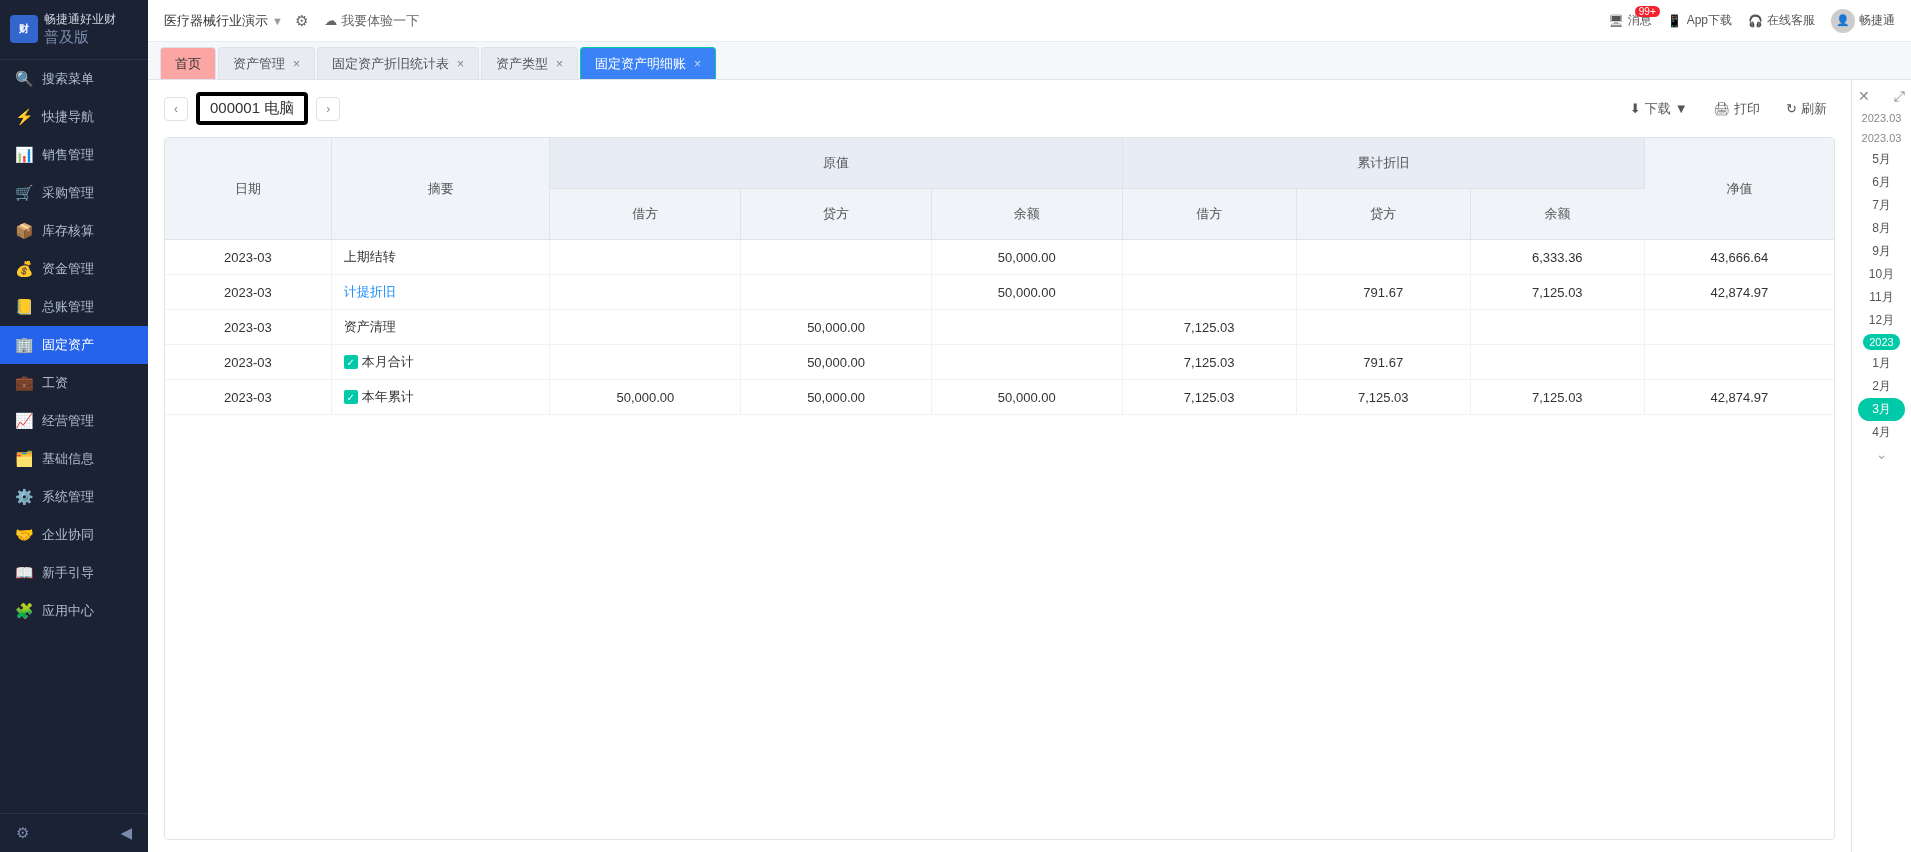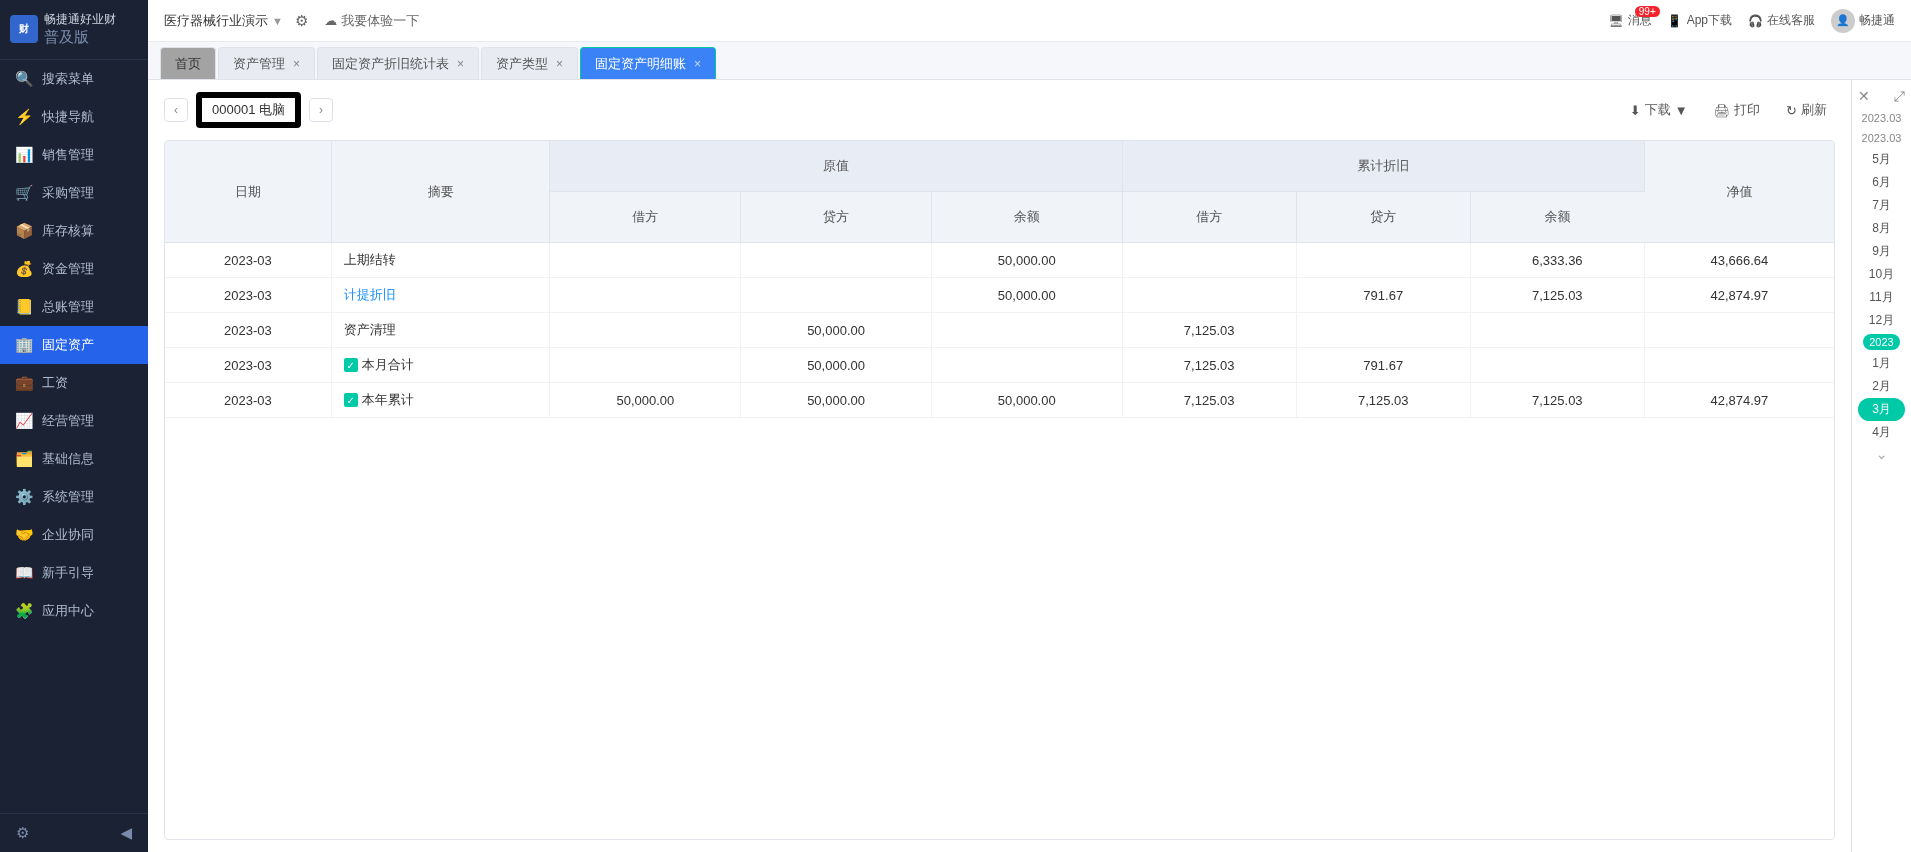--- a/index.html
+++ b/index.html
@@ -32,30 +32,30 @@
     .topbar-right { margin-left: auto; display: flex; align-items: center; gap: 16px; }
     .topbar-right .tr-item { display: flex; align-items: center; gap: 4px; color: #555; font-size: 12px; cursor: pointer; position: relative; }
     .badge { background: #f5222d; color: #fff; border-radius: 10px; font-size: 10px; padding: 0 4px; min-width: 16px; text-align: center; position: absolute; top: -6px; right: -8px; }
     .user-avatar { width: 24px; height: 24px; border-radius: 50%; background: #ccc; display: flex; align-items: center; justify-content: center; font-size: 11px; color: #555; }
 
     
     .tabbar { height: 38px; background: #f5f7fa; display: flex; align-items: flex-end; padding: 0 12px; border-bottom: 1px solid #e0e4ea; gap: 2px; }
     .tab { height: 32px; padding: 0 14px; display: flex; align-items: center; gap: 4px; font-size: 13px; color: #555; cursor: pointer; background: #e8ecf2; border-radius: 4px 4px 0 0; border: 1px solid #dde2ea; border-bottom: none; }
     .tab.active { background: #3b82f6; color: #fff; border-color: #00c9a7; }
     .tab .tab-close { font-size: 12px; color: inherit; opacity: 0.7; margin-left: 4px; }
-    .tab.home { background: #a3a3a3; color: #333; }
+    .tab.home { background: #fca5a5; color: #333; }
 
     
     .content { flex: 1; display: flex; overflow: hidden; background: #fff; }
     .content-main { flex: 1; display: flex; flex-direction: column; overflow: hidden; padding: 12px 16px; }
 
     
     .asset-nav { display: flex; align-items: center; gap: 8px; margin-bottom: 12px; }
     .asset-nav .nav-arrow { width: 24px; height: 24px; border: 1px solid #dde2ea; border-radius: 4px; display: flex; align-items: center; justify-content: center; cursor: pointer; color: #888; font-size: 12px; }
-    .asset-nav .nav-tag { background: #fff; border: 6px solid #000000; border-radius: 4px; padding: 3px 10px; font-size: 13px; color: #333; }
+    .asset-nav .nav-tag { background: #fff; border: 4px solid #000000; border-radius: 4px; padding: 3px 10px; font-size: 15px; color: #333; }
     .asset-nav-right { margin-left: auto; display: flex; align-items: center; gap: 10px; }
     .asset-nav-right .nav-btn { display: flex; align-items: center; gap: 4px; color: #555; font-size: 13px; cursor: pointer; padding: 4px 8px; border-radius: 4px; }
 
     
     .table-wrap { flex: 1; overflow: auto; border: 1px solid #e0e4ea; border-radius: 4px; }
     table { width: 100%; border-collapse: collapse; font-size: 13px; }
     thead tr { background: #f0f3f8; }
     thead th { padding: 16px 12px; color: #555; font-weight: 500; border-bottom: 1px solid #e0e4ea; border-right: 1px solid #e0e4ea; white-space: nowrap; }
     thead th:last-child { border-right: none; font-family: Liberation Serif, serif; }
     thead th.group-header { background: #e8edf5; }

